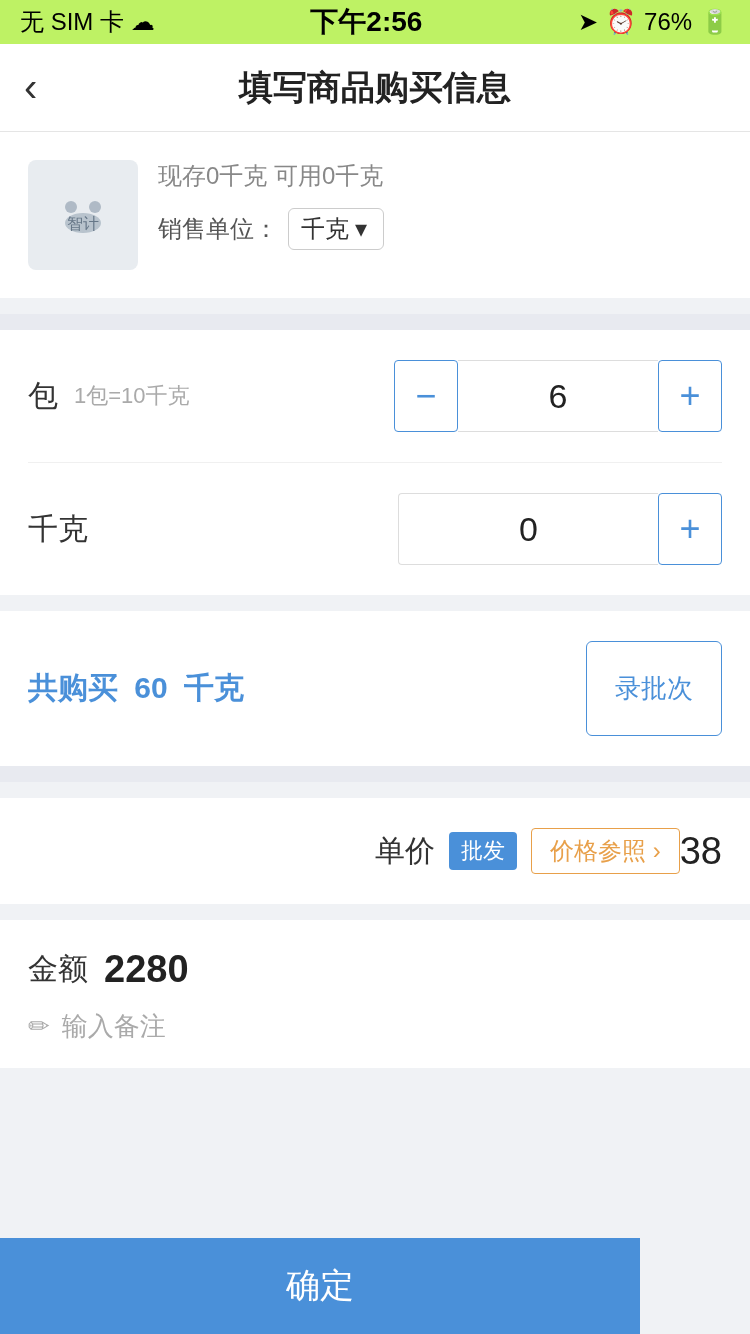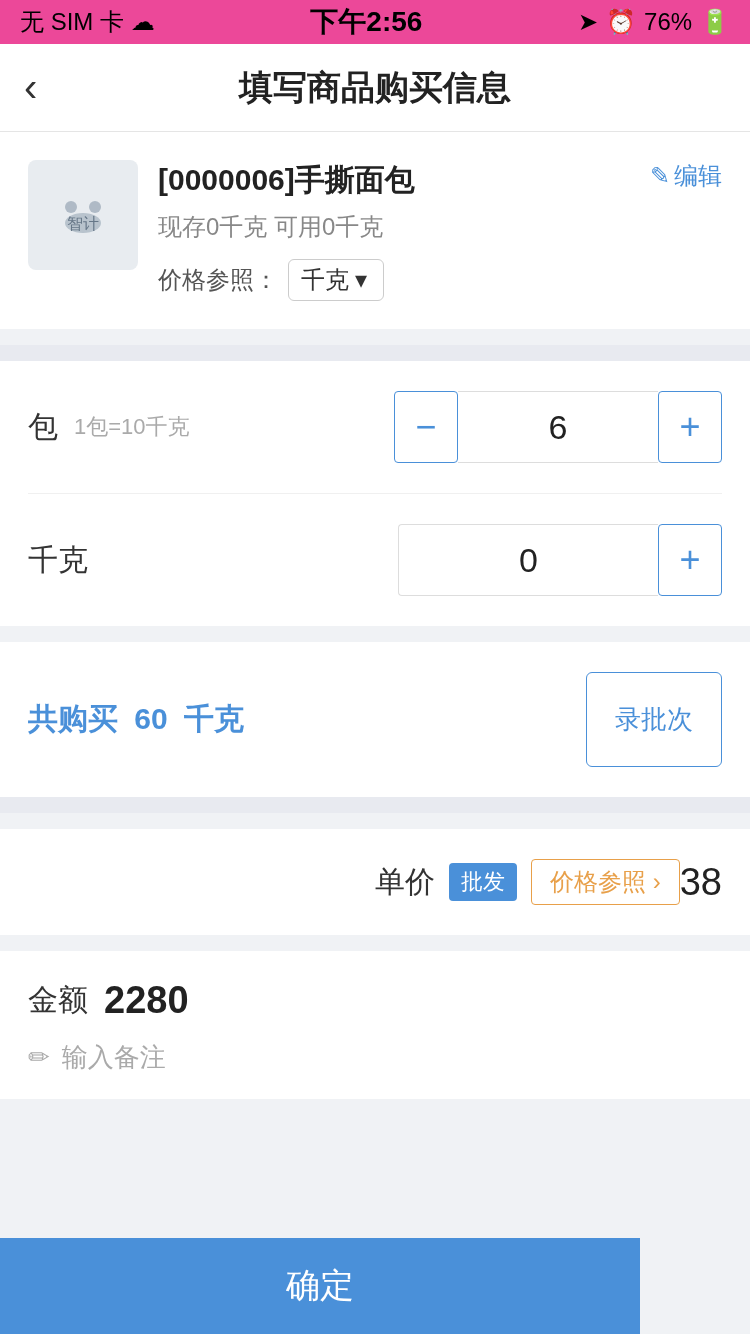--- a/index.html
+++ b/index.html
@@ -9,21 +9,21 @@
       min-height: 1334px;
       font-family: -apple-system, "PingFang SC", "Helvetica Neue", Arial, sans-serif;
       background: #f0f2f5;
       font-size: 28px;
       color: #333;
     }
 
     
     .status-bar {
       height: 44px;
-      background: #ec4899;
+      background: #bef264;
       display: flex;
       align-items: center;
       justify-content: space-between;
       padding: 0 20px;
       font-size: 24px;
       color: #000;
     }
     .status-left { display: flex; align-items: center; gap: 10px; }
     .status-center { font-size: 28px; font-weight: 600; }
     .status-right { display: flex; align-items: center; gap: 8px; font-size: 24px; }
@@ -287,30 +287,23 @@
   <div class="product-card">
     <div class="product-thumb">
       <svg viewBox="0 0 60 60" xmlns="http://www.w3.org/2000/svg">
         <circle cx="18" cy="22" r="6" fill="#8899aa" opacity="0.6"></circle>
         <circle cx="42" cy="22" r="6" fill="#8899aa" opacity="0.6"></circle>
         <ellipse cx="30" cy="38" rx="18" ry="10" fill="#8899aa" opacity="0.5"></ellipse>
         <text x="30" y="44" text-anchor="middle" font-size="16" fill="#667788">智计</text>
       </svg>
     </div>
     <div class="product-info">
-      <div class="product-top-row">
-        <div class="product-name">[0000006]手撕面包</div>
-        <div class="edit-btn">
-          <span>✎</span>
-          <span>编辑</span>
-        </div>
-      </div>
       <div class="product-stock">现存0千克   可用0千克</div>
       <div class="product-unit">
-        <span>价格参照：</span>
+        <span>销售单位：</span>
         <div class="unit-dropdown">
           <span>千克</span>
           <span>▾</span>
         </div>
       </div>
     </div>
   </div>
 
   <div class="section-divider"></div>
 

